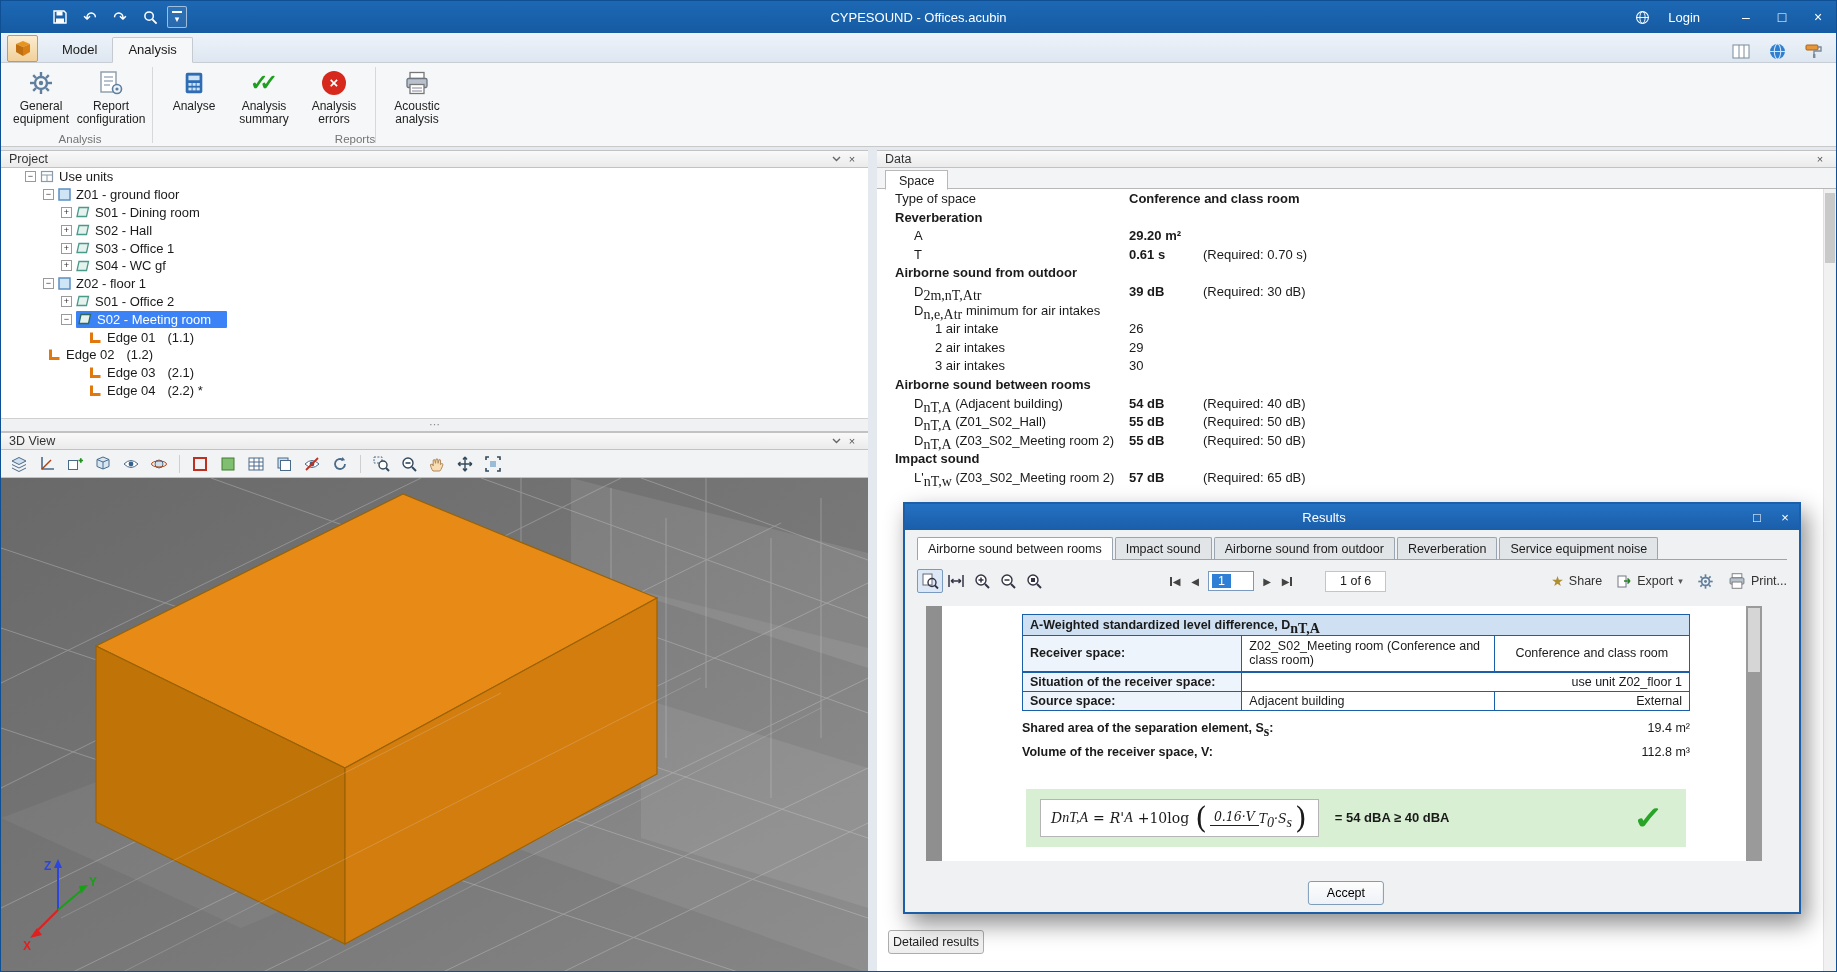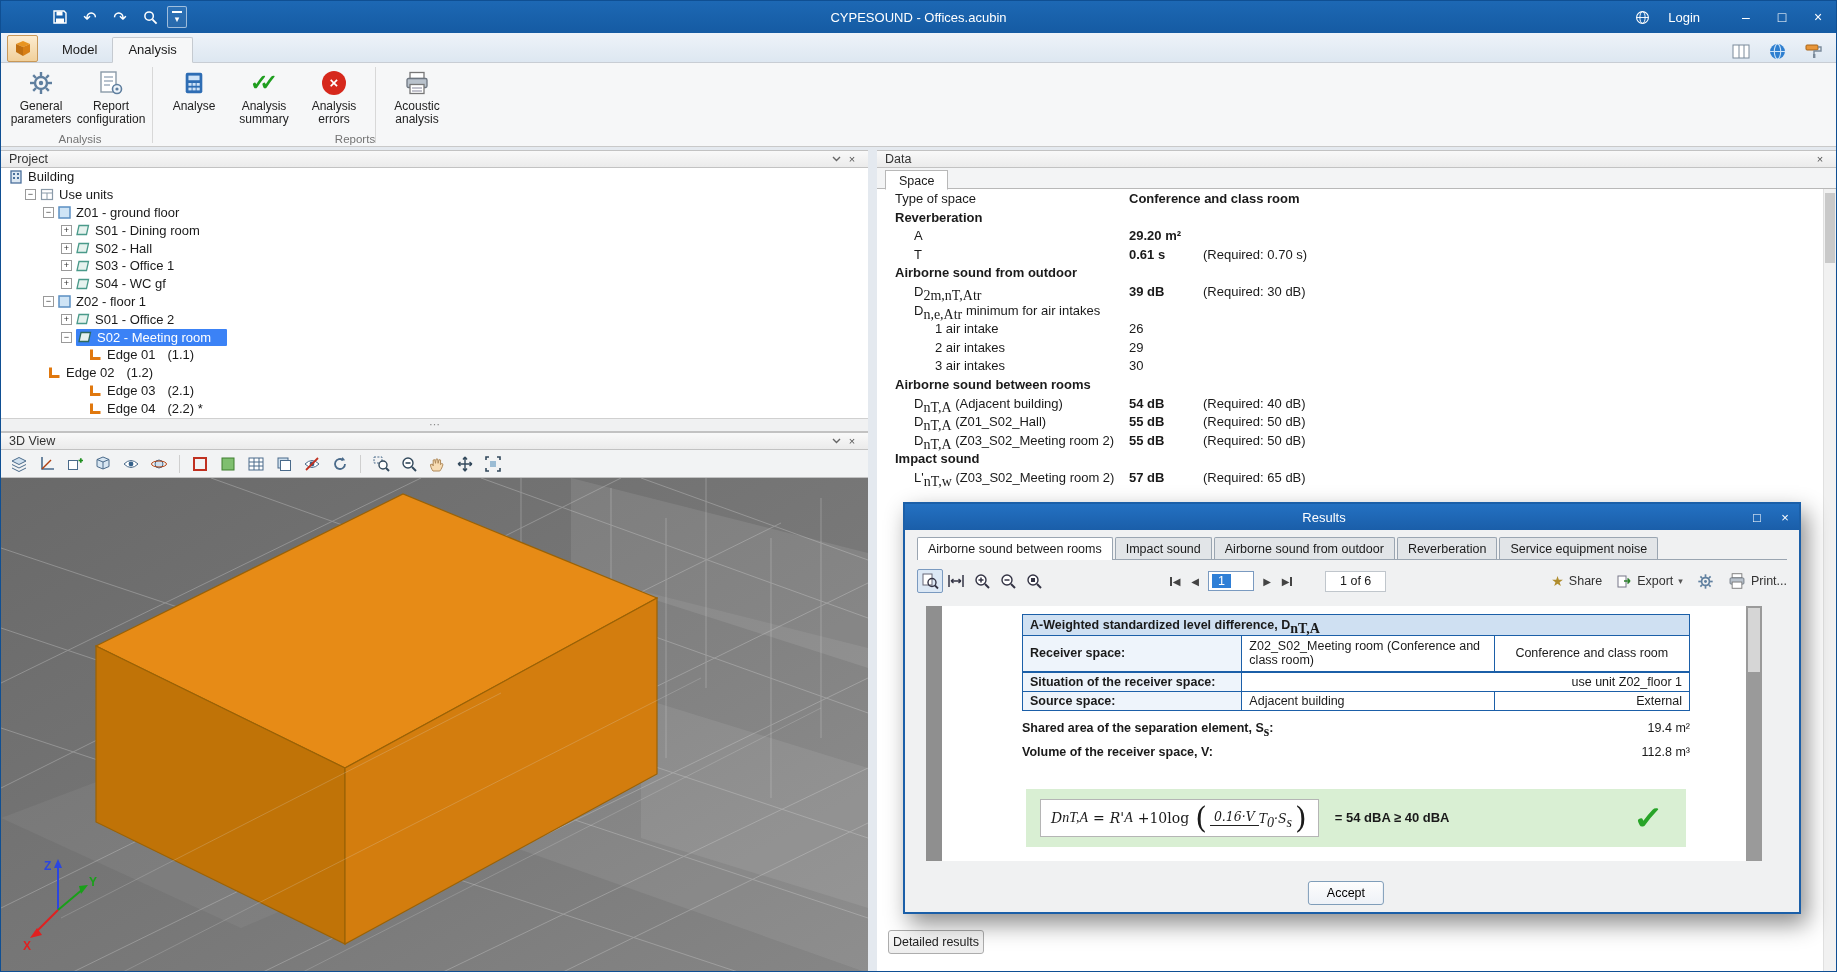--- a/index.html
+++ b/index.html
@@ -225,21 +225,21 @@
                 <line x1="2" y1="13" x2="6" y2="13"></line>
                 <line x1="20" y1="13" x2="24" y2="13"></line>
                 <line x1="5.2" y1="5.2" x2="8" y2="8"></line>
                 <line x1="18" y1="18" x2="20.8" y2="20.8"></line>
                 <line x1="5.2" y1="20.8" x2="8" y2="18"></line>
                 <line x1="18" y1="8" x2="20.8" y2="5.2"></line>
               </g>
               <circle cx="13" cy="13" r="2.2" fill="#5f7f9f"></circle>
             </svg>
         </span>
-        <span>General parameters</span>
+        <span>General equipment</span>
       </button>
       <button class="rbtn">
         <span class="ric">
           <svg width="26" height="26" viewBox="0 0 26 26">
               <rect x="3" y="2" width="15" height="20" fill="#fff" stroke="#8a9aa8" stroke-width="1.4"></rect>
               <line x1="6" y1="7" x2="15" y2="7" stroke="#9aaabb" stroke-width="1.4"></line>
               <line x1="6" y1="11" x2="15" y2="11" stroke="#9aaabb" stroke-width="1.4"></line>
               <line x1="6" y1="15" x2="12" y2="15" stroke="#9aaabb" stroke-width="1.4"></line>
               <circle cx="19" cy="19" r="4.5" fill="#eef4fa" stroke="#5f7f9f" stroke-width="1.6"></circle>
               <circle cx="19" cy="19" r="1.6" fill="#5f7f9f"></circle>
@@ -300,34 +300,20 @@
     <span class="sp"></span>
     <button class="hico">
       <svg width="9" height="6" viewBox="0 0 9 6">
           <path d="M1 1l3.5 3.5L8 1" fill="none" stroke="#666" stroke-width="1.4"></path>
         </svg>
     </button>
     <button class="hico">×</button>
   </div>
 
   <div class="tree">
-    <div class="trow" style="padding-left:8px">
-      <span class="tico">
-          <svg width="14" height="14" viewBox="0 0 14 14">
-            <rect x="2" y="1" width="10" height="12" fill="#dde8f2" stroke="#4a6f9b" stroke-width="1.3"></rect>
-            <g fill="#4a6f9b">
-              <rect x="4" y="3" width="2" height="2"></rect>
-              <rect x="8" y="3" width="2" height="2"></rect>
-              <rect x="4" y="7" width="2" height="2"></rect>
-              <rect x="8" y="7" width="2" height="2"></rect>
-            </g>
-          </svg>
-        </span>
-      <span class="tlab">Building</span>
-    </div>
     <div class="trow" style="padding-left:24px">
       <span class="texp">−</span>
       <span class="tico">
           <svg width="14" height="13" viewBox="0 0 14 13">
             <rect x="1.5" y="1.5" width="11" height="10" fill="#fff" stroke="#8a9aa8" stroke-width="1.2"></rect>
             <line x1="1.5" y1="5" x2="12.5" y2="5" stroke="#8a9aa8"></line>
             <line x1="7" y1="5" x2="7" y2="11.5" stroke="#8a9aa8"></line>
           </svg>
         </span>
       <span class="tlab">Use units</span>

